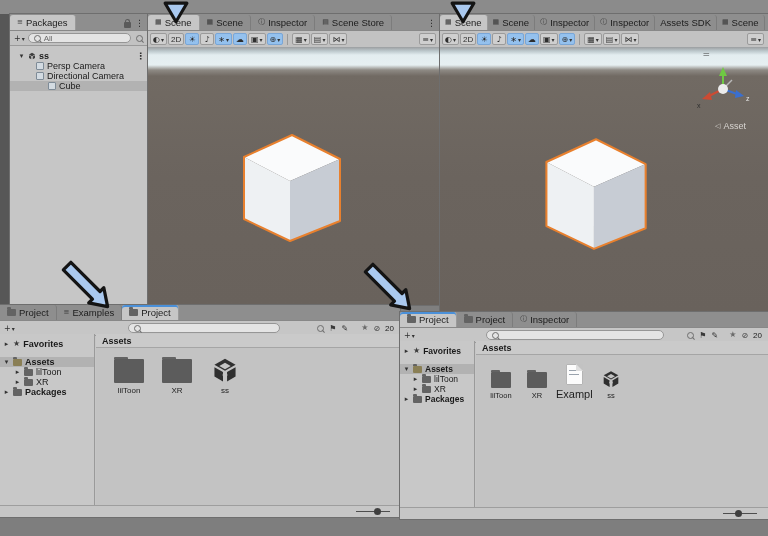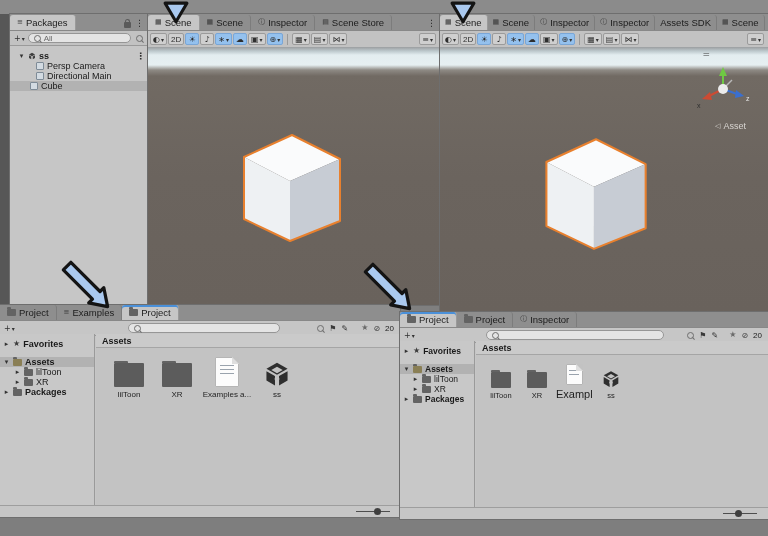--- a/index.html
+++ b/index.html
@@ -101,23 +101,23 @@
         </svg>
       <span>ss</span>
       <span class="kebab g" style="margin-left:auto;margin-right:3px;">⋮</span>
     </div>
     <div class="trow" style="padding-left:26px;">
       <span class="gob"></span>
       <span>Persp Camera</span>
     </div>
     <div class="trow" style="padding-left:26px;">
       <span class="gob"></span>
-      <span>Directional Main</span>
-    </div>
-    <div class="trow sel" style="padding-left:20px;text-align:right;">
+      <span>Directional Camera</span>
+    </div>
+    <div class="trow sel" style="padding-left:38px;text-align:right;">
       <span class="gob"></span>
       <span>Cube</span>
     </div>
   </div>
 </div>
 
 <div class="panel" style="left:148px;top:14px;width:292px;height:291px;overflow:hidden;">
   <div class="tabbar">
     <div class="tab active">
       <span class="ticon g">▦</span>
@@ -365,24 +365,20 @@
       </div>
     <div style="display:flex;gap:2px;padding:9px 0 0 10px;">
       <div class="gitem" style="width:46px;font-size:8px;">
         <span class="fold" style="width:30px;height:24px;background:#5c5c5c;"></span>
         <span class="lbl">lilToon</span>
       </div>
       <div class="gitem" style="width:46px;font-size:8px;">
         <span class="fold" style="width:30px;height:24px;background:#5c5c5c;"></span>
         <span class="lbl">XR</span>
       </div>
-      <div class="gitem" style="width:50px;font-size:8px;">
-        <span class="doc" style="width:22px;height:28px;"></span>
-        <span class="lbl">Examples a...</span>
-      </div>
       <div class="gitem" style="width:46px;font-size:8px;">
         <svg width="26" height="26" viewBox="0 0 32 32">
             <g fill="#2f2f2f">
               <polygon points="16,2 29,9.5 16,17 3,9.5"></polygon>
               <polygon points="3,12.5 13.5,18.5 13.5,30 3,24"></polygon>
               <polygon points="29,12.5 18.5,18.5 18.5,30 29,24"></polygon>
             </g>
             <g fill="#c3c3c3">
               <polygon points="16,7 23,11 16,15 9,11"></polygon>
               <circle cx="16" cy="22" r="3"></circle>

